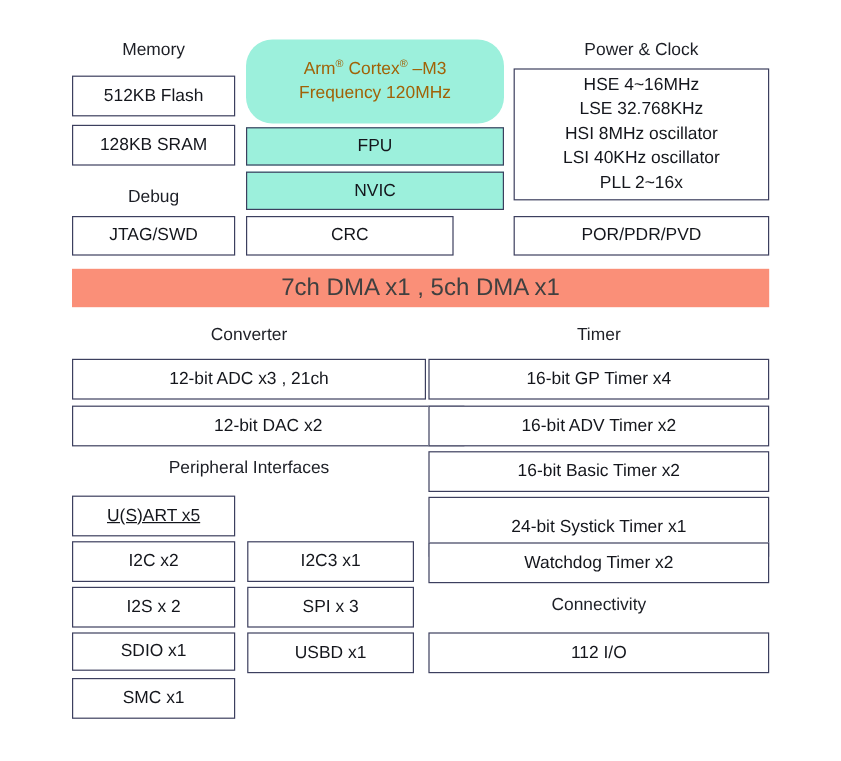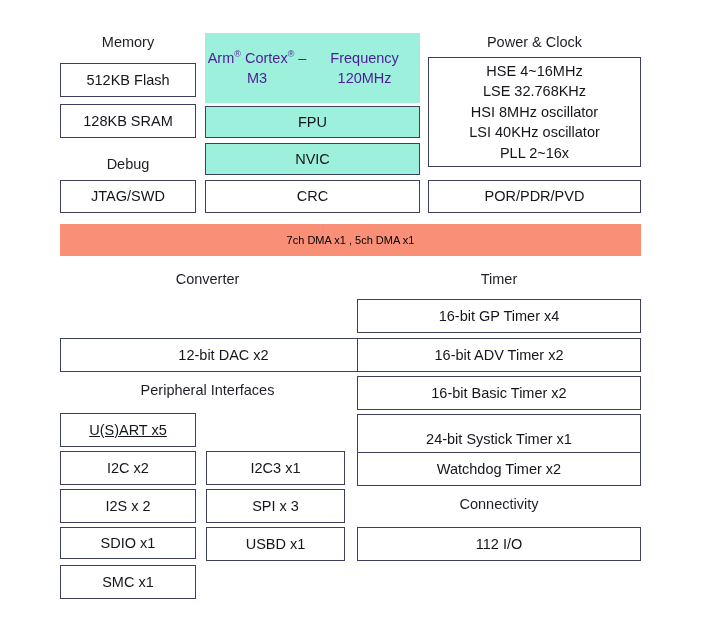--- a/index.html
+++ b/index.html
@@ -35,38 +35,40 @@
     line-height:17px;
     padding:0 4px;
   }
   .box.teal{background:#9cf0dc;}
 
   .cpu-head{
     position:absolute;
     box-sizing:border-box;
     background:#9cf0dc;
     display:flex;
+    flex-direction:column;
     align-items:center;
     justify-content:center;
     text-align:center;
     font-size:14.5px;
     line-height:20px;
-    color:#4c1d95;
+    color:#a16207;
+    border-radius:22px;
   }
   .cpu-head sup{font-size:9px;vertical-align:super;line-height:0;}
 
   .dma{
     position:absolute;
     box-sizing:border-box;
     background:#fa8f78;
     display:flex;
     align-items:center;
     justify-content:center;
-    font-size:11px;
-    color:#000000;
+    font-size:20px;
+    color:#404040;
   }
 </style>
 </head>
 <body>
 
 <div id="diagram">
 
   <div class="sec-label" style="left:60px;top:33px;width:136px;">Memory</div>
 
   <div class="sec-label" style="left:428px;top:33px;width:213px;">Power &amp; Clock</div>
@@ -83,38 +85,39 @@
     <div>
       <span>Arm</span><sup>®</sup><span> Cortex</span><sup>®</sup><span> –M3</span>
     </div>
     <div>Frequency 120MHz</div>
   </div>
 
   <div class="box teal" style="left:205px;top:106px;width:215px;height:32px;">FPU</div>
 
   <div class="box teal" style="left:205px;top:143px;width:215px;height:32px;">NVIC</div>
 
-  <div class="box" style="left:205px;top:180px;width:215px;height:33px;">CRC</div>
+  <div class="box" style="left:205px;top:180px;width:173px;height:33px;">CRC</div>
 
   <div class="box" style="left:428px;top:57px;width:213px;height:110px;flex-direction:column;justify-content:center;line-height:20.5px;">
     <div>HSE 4~16MHz</div>
     <div>LSE 32.768KHz</div>
     <div>HSI 8MHz oscillator</div>
     <div>LSI 40KHz oscillator</div>
     <div>PLL 2~16x</div>
   </div>
 
   <div class="box" style="left:428px;top:180px;width:213px;height:33px;">POR/PDR/PVD</div>
 
   <div class="dma" style="left:60px;top:224px;width:581px;height:32px;">7ch DMA  x1 , 5ch DMA x1</div>
 
   <div class="sec-label" style="left:60px;top:270px;width:295px;">Converter</div>
 
   <div class="sec-label" style="left:357px;top:270px;width:284px;">Timer</div>
 
+  <div class="box" style="left:60px;top:299px;width:295px;height:34px;">12-bit ADC x3 , 21ch</div>
 
   <div class="box" style="left:60px;top:338px;width:327px;height:34px;">12-bit DAC x2</div>
 
   <div class="sec-label" style="left:60px;top:381px;width:295px;">Peripheral Interfaces</div>
 
   <div class="box" style="left:60px;top:413px;width:136px;height:34px;text-decoration:underline;">U(S)ART x5</div>
 
   <div class="box" style="left:60px;top:451px;width:136px;height:34px;">I2C x2</div>
 
   <div class="box" style="left:60px;top:489px;width:136px;height:34px;">I2S x 2</div>

